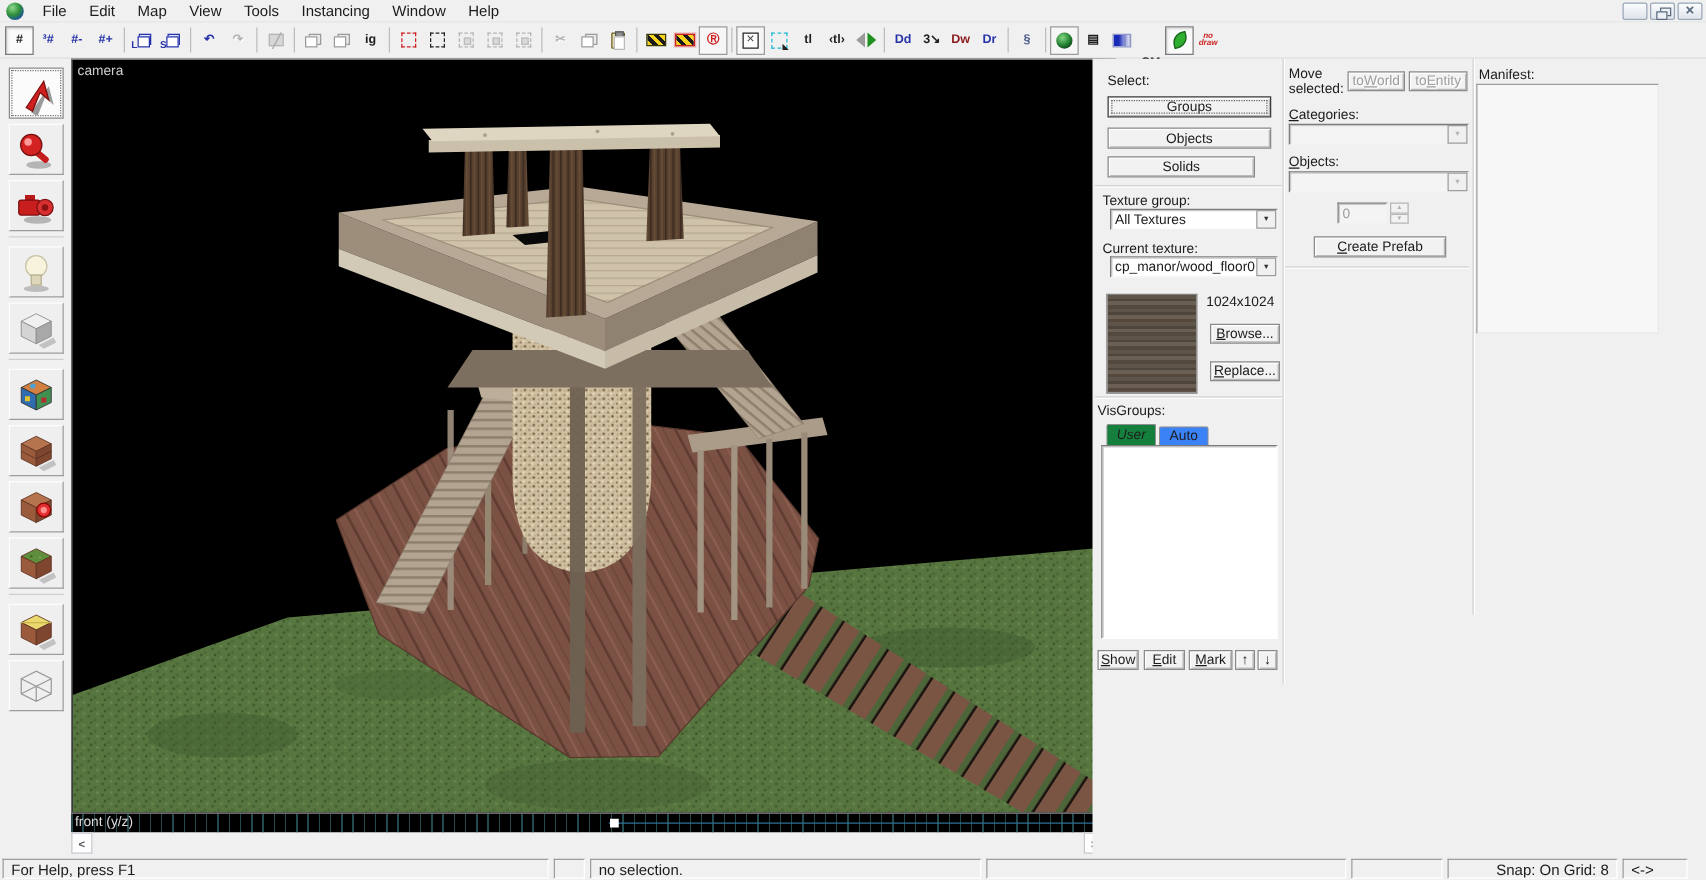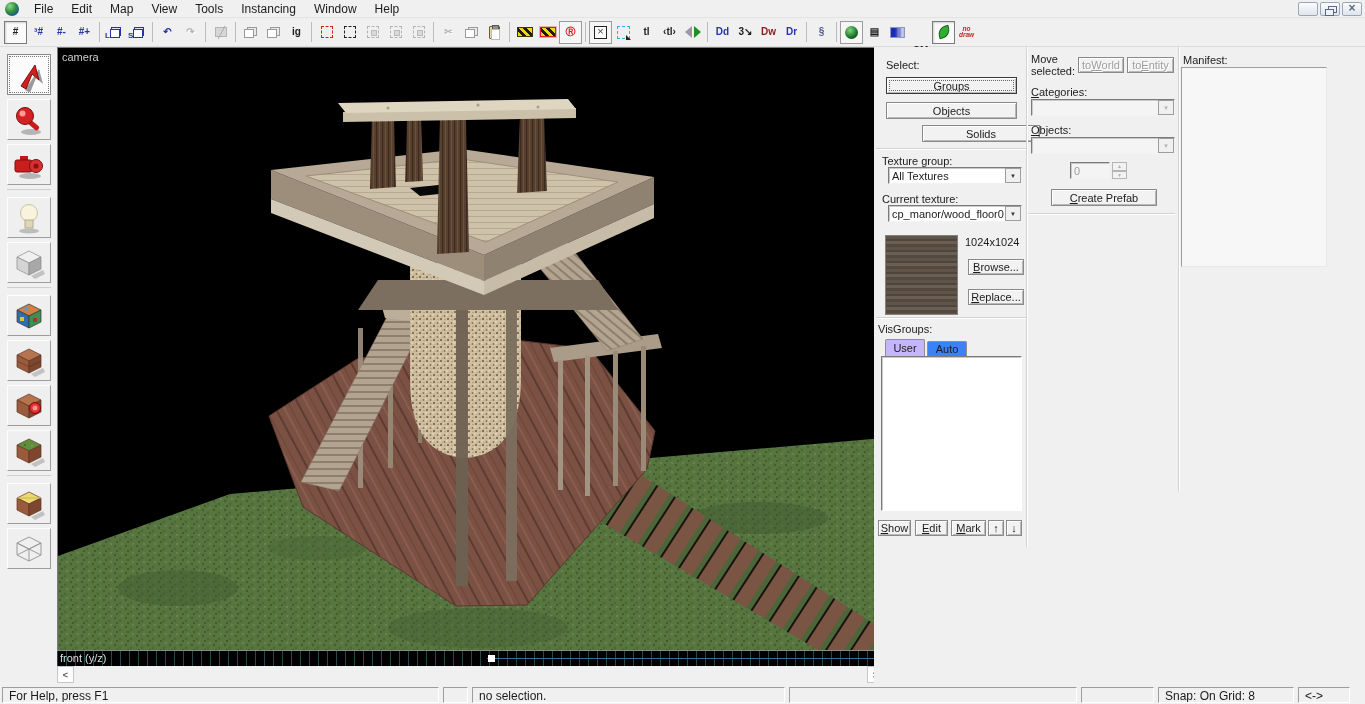--- a/index.html
+++ b/index.html
@@ -105,21 +105,21 @@
   .combo .drop{width:16px;align-self:stretch;background:#f0f0f0;border:1px solid #9d9d9d;
                display:flex;align-items:center;justify-content:center;font-size:6px;color:#333;}
   .combo.disabled{background:#f4f4f4;}
   .combo.disabled .drop{color:#b5b5b5;}
   .sep-h{height:1px;background:#d2d2d2;box-shadow:0 1px 0 #fff;}
   .sep-v{width:1px;background:#d2d2d2;box-shadow:1px 0 0 #fff;}
   .swatch{border:1px solid #808080;
           background:repeating-linear-gradient(180deg,#5e544a 0 3px,#4e453c 3px 5px,#6a5f52 5px 8px,#55493e 8px 11px);}
   .tab{position:absolute;background:#3b82f6;border:1px solid #8f8f8f;border-bottom:none;
        border-radius:2px 2px 0 0;display:flex;align-items:center;justify-content:center;font-size:11px;}
-  .tab.active{background:#c4b5fd;z-index:2;}
+  .tab.active{background:#15803d;z-index:2;font-style:italic;}
   .listbox{background:#fff;border:1px solid;border-color:#7b7b7b #fff #fff #7b7b7b;box-shadow:inset 1px 1px 0 #c9c9c9;}
   .manifest-box{background:#f7f7f7;border:1px solid;border-color:#9d9d9d #e8e8e8 #e8e8e8 #9d9d9d;}
   .spin{display:flex;flex-direction:column;}
   .spin .sp{flex:1;background:#f2f2f2;border:1px solid #b5b5b5;font-size:5px;color:#b0b0b0;
             display:flex;align-items:center;justify-content:center;}
   u{text-decoration:underline;}
   
   .statusbar{position:absolute;left:0;top:686px;width:1365px;height:18px;background:#f0f0f0;
              display:flex;gap:4px;padding:1px 0 0 2px;}
   .seg{height:16px;border:1px solid;border-color:#9d9d9d #fff #fff #9d9d9d;
@@ -517,21 +517,21 @@
   <div class="hscroll">
     <div class="sbtn" style="left:0;top:0;">&lt;</div>
     <div class="sbtn" style="left:810px;top:0;">&gt;</div>
   </div>
   <div class="corner"></div>
 
   <div class="panel">
     <div class="abs lbl" style="left:12px;top:12px;">Select:</div>
     <div class="abs btn focused" style="left:12px;top:30px;width:131px;height:17px;">Groups</div>
     <div class="abs btn" style="left:12px;top:55px;width:131px;height:17px;">Objects</div>
-    <div class="abs btn" style="left:12px;top:78px;width:118px;height:17px;margin-left:36px;">Solids</div>
+    <div class="abs btn" style="left:12px;top:78px;width:118px;height:17px;">Solids</div>
     <div class="abs sep-h" style="left:2px;top:101px;width:150px;"></div>
 
     <div class="abs lbl" style="left:8px;top:108px;">Texture group:</div>
     <div class="abs combo" style="left:14px;top:120px;width:134px;height:17px;">
       <span class="val">All Textures</span>
       <span class="drop">▼</span>
     </div>
     <div class="abs lbl" style="left:8px;top:146px;">Current texture:</div>
     <div class="abs combo" style="left:14px;top:158px;width:134px;height:17px;">
       <span class="val">cp_manor/wood_floor0</span>
@@ -585,16 +585,16 @@
     <div class="abs lbl" style="left:309px;top:7px;">Manifest:</div>
     <div class="abs manifest-box" style="left:307px;top:20px;width:146px;height:200px;"></div>
   </div>
 
   <div class="statusbar" id="statusbar">
       <div class="seg" style="width: 437px;">For Help, press F1</div>
       <div class="seg" style="width: 25px;"></div>
       <div class="seg" style="width: 313px;">no selection.</div>
       <div class="seg" style="width: 288px;"></div>
       <div class="seg" style="width: 73px;"></div>
-      <div class="seg" style="width: 136px;">Snap: On Grid: 8</div>
+      <div class="seg" style="width: 136px; text-align: right;">Snap: On Grid: 8</div>
       <div class="seg" style="width: 52px;">&lt;-&gt;</div>
     </div>
 </div>
 
 </body></html>

